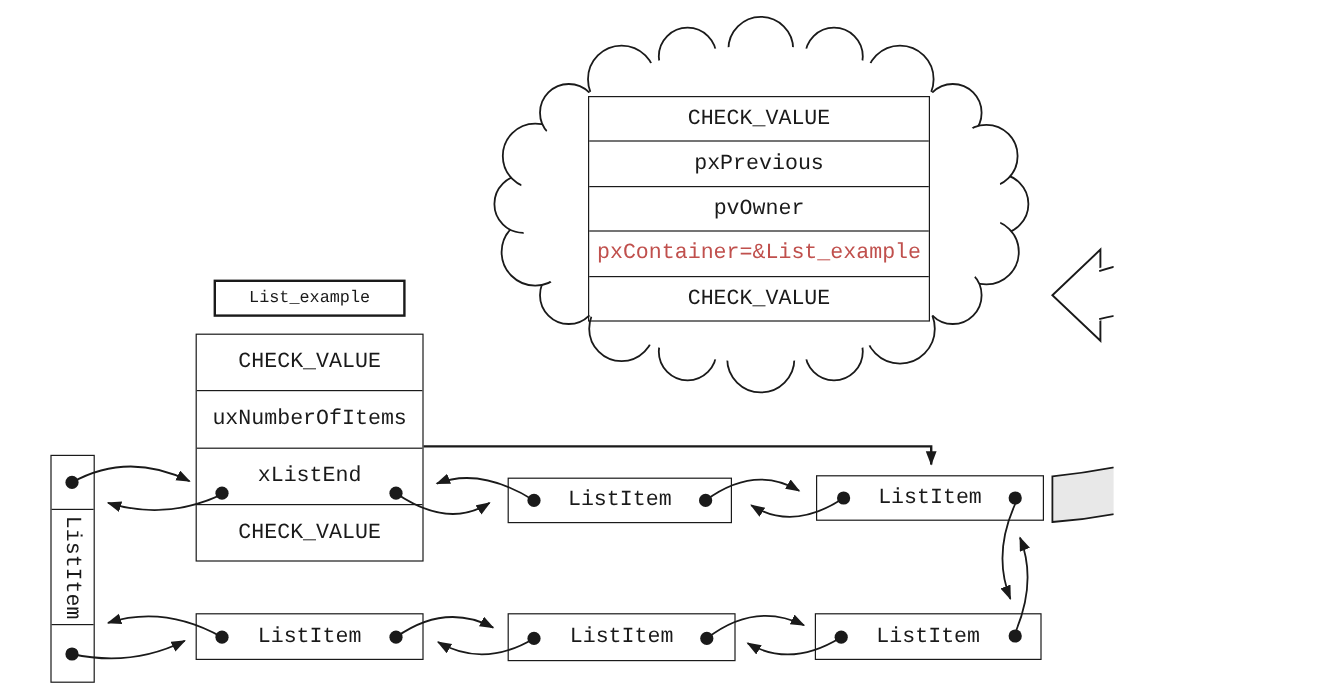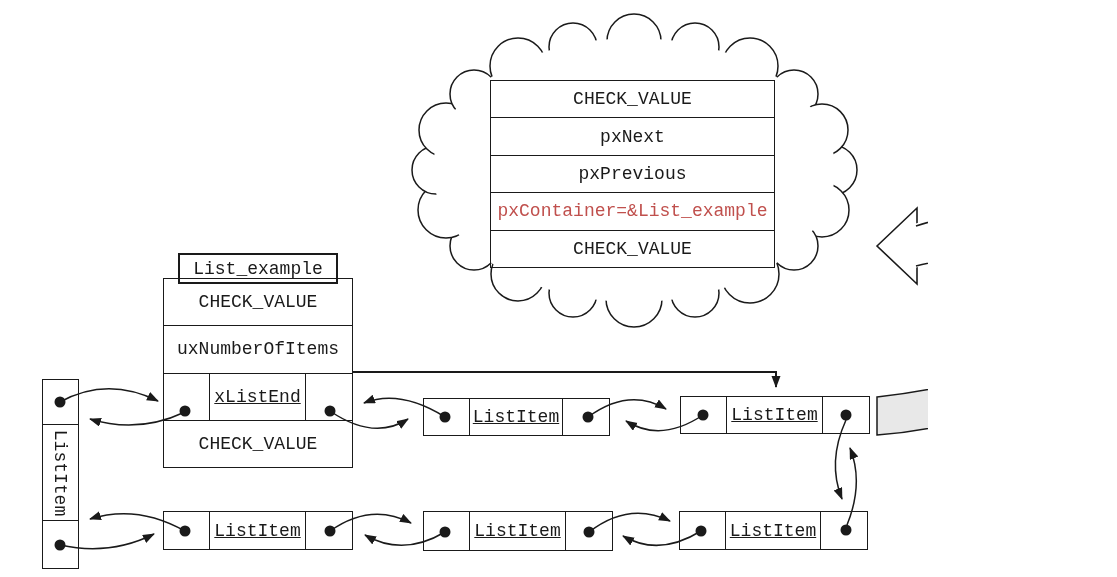--- a/index.html
+++ b/index.html
@@ -8,31 +8,31 @@
     font-family:"Liberation Mono","DejaVu Sans Mono",monospace;color:#1a1a1a;
   }
   svg.overlay{position:absolute;left:0;top:0;z-index:1;}
   .box{position:absolute;z-index:2;box-sizing:border-box;background:transparent;}
   .outline{border:1.6px solid #1a1a1a;}
   .thick{border:2.5px solid #1a1a1a;}
   .rows{display:flex;flex-direction:column;}
   .row{flex:1;display:flex;align-items:center;justify-content:center;
        border-top:1.6px solid #1a1a1a;font-size:18px;line-height:1;white-space:nowrap;}
   .row:first-child{border-top:none;}
-  .cells{display:flex;flex-direction:row;align-items:stretch;text-decoration:underline;}
+  .cells{display:flex;flex-direction:column;align-items:stretch;}
   .cell-l{width:45px;border-right:1.6px solid #1a1a1a;}
   .cell-m{flex:1;display:flex;align-items:center;justify-content:center;
           font-size:18px;line-height:1;white-space:nowrap;}
   .cell-r{width:46px;border-left:1.6px solid #1a1a1a;}
   .vcells{display:flex;flex-direction:column;}
   .vcell-t{height:44px;border-bottom:1.6px solid #1a1a1a;}
   .vcell-m{flex:1;display:flex;align-items:center;justify-content:center;}
   .vcell-b{height:47px;border-top:1.6px solid #1a1a1a;}
   .rot{transform:rotate(90deg);white-space:nowrap;font-size:18px;line-height:1;}
-  .center{display:flex;align-items:center;justify-content:center;font-size:18px;line-height:1;margin-top:20px;}
+  .center{display:flex;align-items:center;justify-content:center;font-size:14px;line-height:1;}
   .hl{color:#c0504d;}
 </style>
 </head>
 <body>
 
 <div id="canvas">
 
   <svg class="overlay" width="1117" height="577" viewBox="0 0 1117 577">
     <defs>
       <marker id="ah" orient="auto" markerUnits="userSpaceOnUse" markerWidth="16" markerHeight="12" refX="11" refY="4.5">
@@ -104,22 +104,22 @@
       <circle cx="330" cy="531" r="5.5"></circle>
       <circle cx="445" cy="532" r="5.5"></circle>
       <circle cx="589" cy="532" r="5.5"></circle>
       <circle cx="701" cy="531" r="5.5"></circle>
       <circle cx="846" cy="530" r="5.5"></circle>
     </g>
   </svg>
 
   <div class="box outline rows" style="left:490px;top:80px;width:285px;height:188px;">
     <div class="row">CHECK_VALUE</div>
-    <div class="row">pxNext</div>
     <div class="row">pxPrevious</div>
+    <div class="row">pvOwner</div>
     <div class="row hl">pxContainer=&amp;List_example</div>
     <div class="row">CHECK_VALUE</div>
   </div>
 
   <div class="box thick center" style="left:178px;top:233px;width:160px;height:31px;">List_example</div>
 
   <div class="box outline rows" style="left:163px;top:278px;width:190px;height:190px;">
     <div class="row">CHECK_VALUE</div>
     <div class="row">uxNumberOfItems</div>
     <div class="row cells" style="padding:0;">

